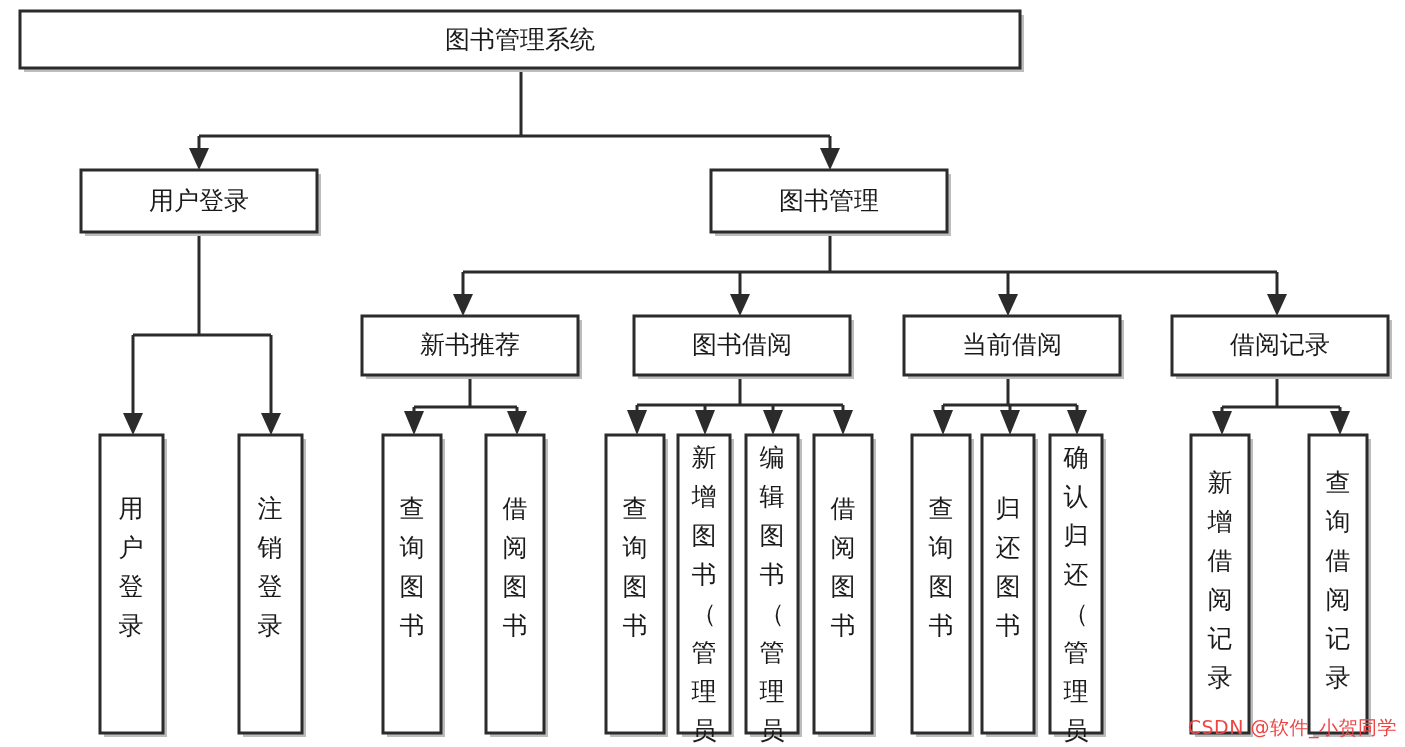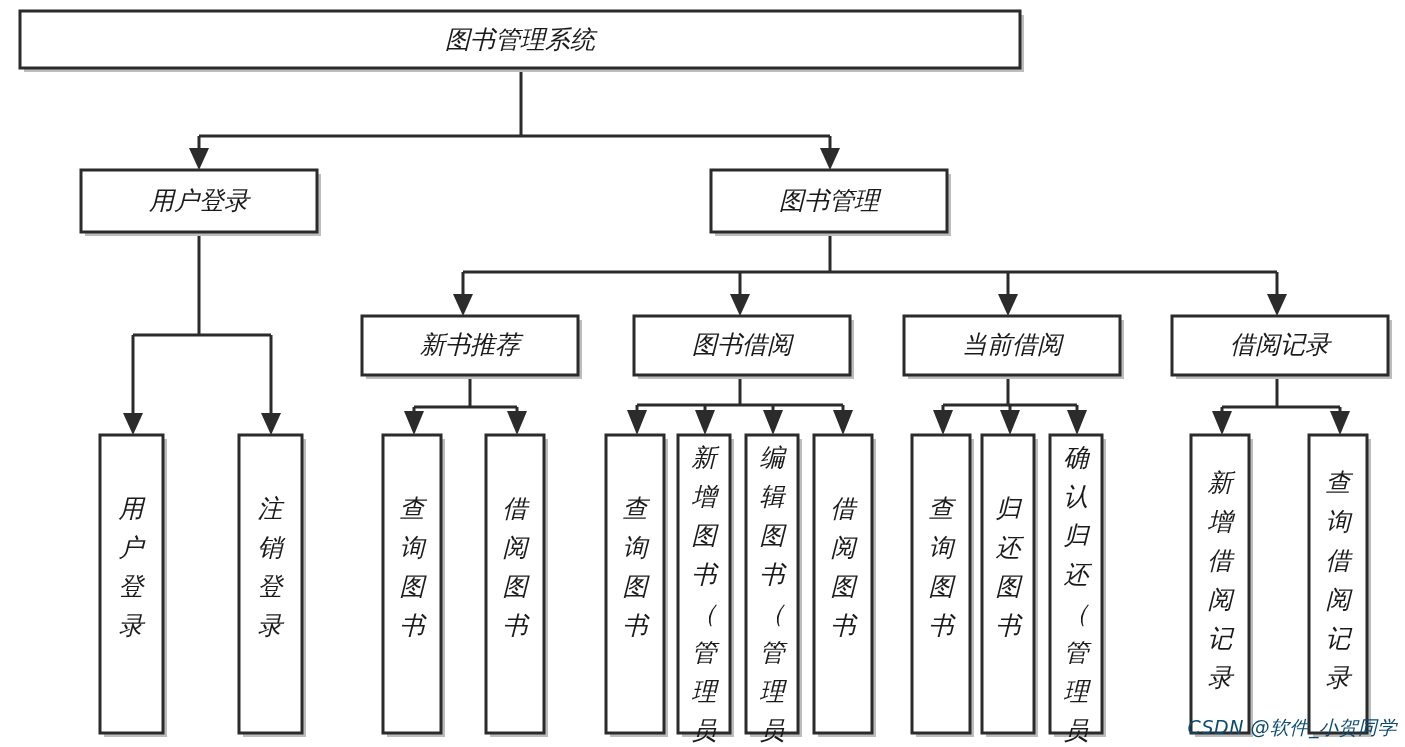--- a/index.html
+++ b/index.html
@@ -13,21 +13,20 @@
     font-family: "DejaVu Sans", "Liberation Sans", sans-serif;
     overflow: hidden;
     position: relative;
   }
   #chart-root {
     position: absolute;
     left: 0;
     top: 0;
     width: 1405px;
     height: 747px;
-    font-style: italic;
   }
   svg.flow {
     display: block;
     width: 1405px;
     height: 747px;
   }
   .node-box {
     fill: #ffffff;
     stroke: #2b2b2b;
     stroke-width: 3;
@@ -58,21 +57,21 @@
     font-size: 25px;
     fill: #1a1a1a;
     text-anchor: middle;
   }
   .watermark {
     position: absolute;
     right: 8px;
     bottom: 6px;
     font-family: "DejaVu Sans", "Liberation Sans", sans-serif;
     font-size: 19px;
-    color: #0c4a6e;
+    color: #ef4444;
     letter-spacing: 0.5px;
     white-space: nowrap;
     user-select: none;
   }
 </style>
 </head>
 <body>
 
 <div id="chart-root">
   <svg class="flow" viewBox="0 0 1405 747" xmlns="http://www.w3.org/2000/svg">

